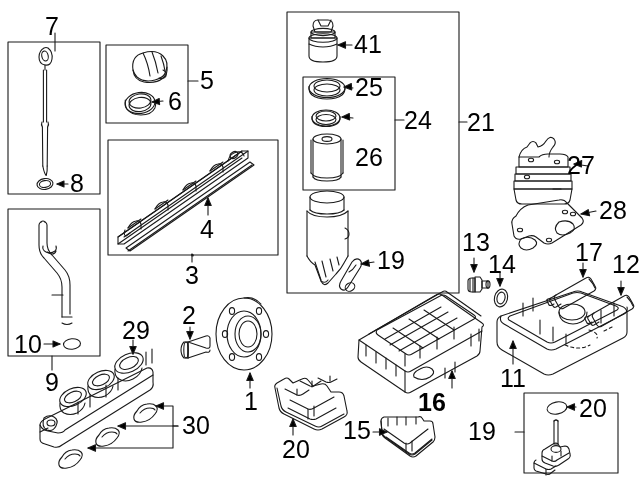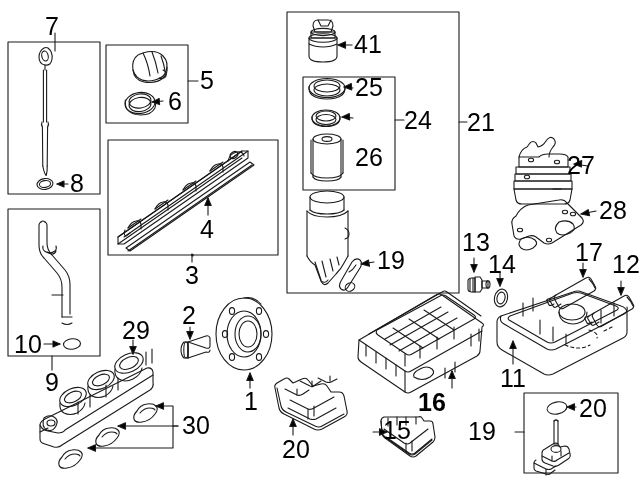--- a/index.html
+++ b/index.html
@@ -467,15 +467,15 @@
   <div class="callout" style="left:122px; top:318px;">29</div>
   <div class="callout" style="left:244px; top:389px;">1</div>
   <div class="callout" style="left:45px;  top:370px;">9</div>
   <div class="callout" style="left:14px;  top:332px;">10</div>
   <div class="callout" style="left:500px; top:366px;text-align:right;">11</div>
   <div class="callout" style="left:418px; top:390px;font-weight:bold;">16</div>
   <div class="callout" style="left:182px; top:413px;">30</div>
   <div class="callout" style="left:579px; top:396px;">20</div>
   <div class="callout" style="left:468px; top:419px;">19</div>
   <div class="callout" style="left:282px; top:437px;">20</div>
-  <div class="callout" style="left:343px; top:418px;margin-left:40px;">15</div>
+  <div class="callout" style="left:343px; top:418px;">15</div>
 
 </div>
 
 </body></html>

